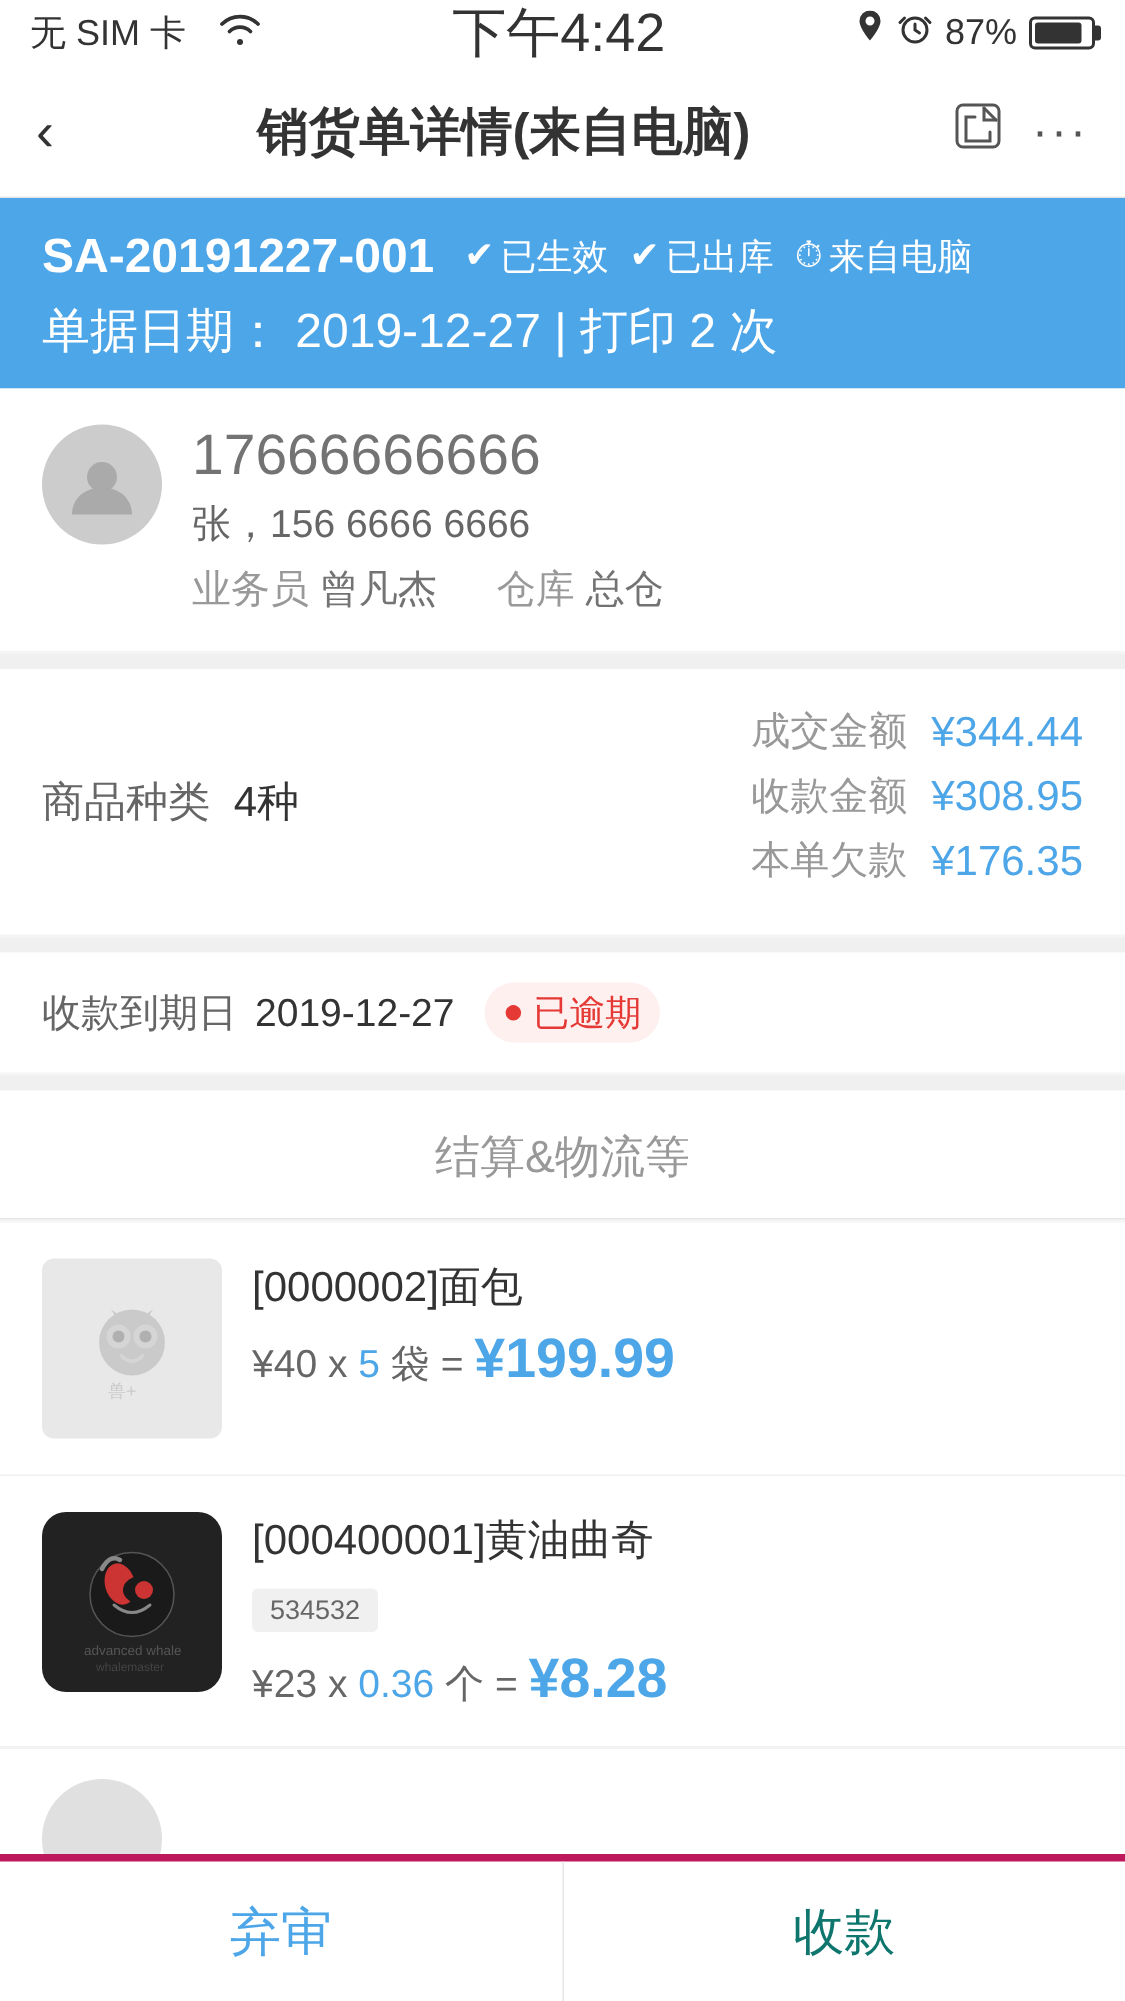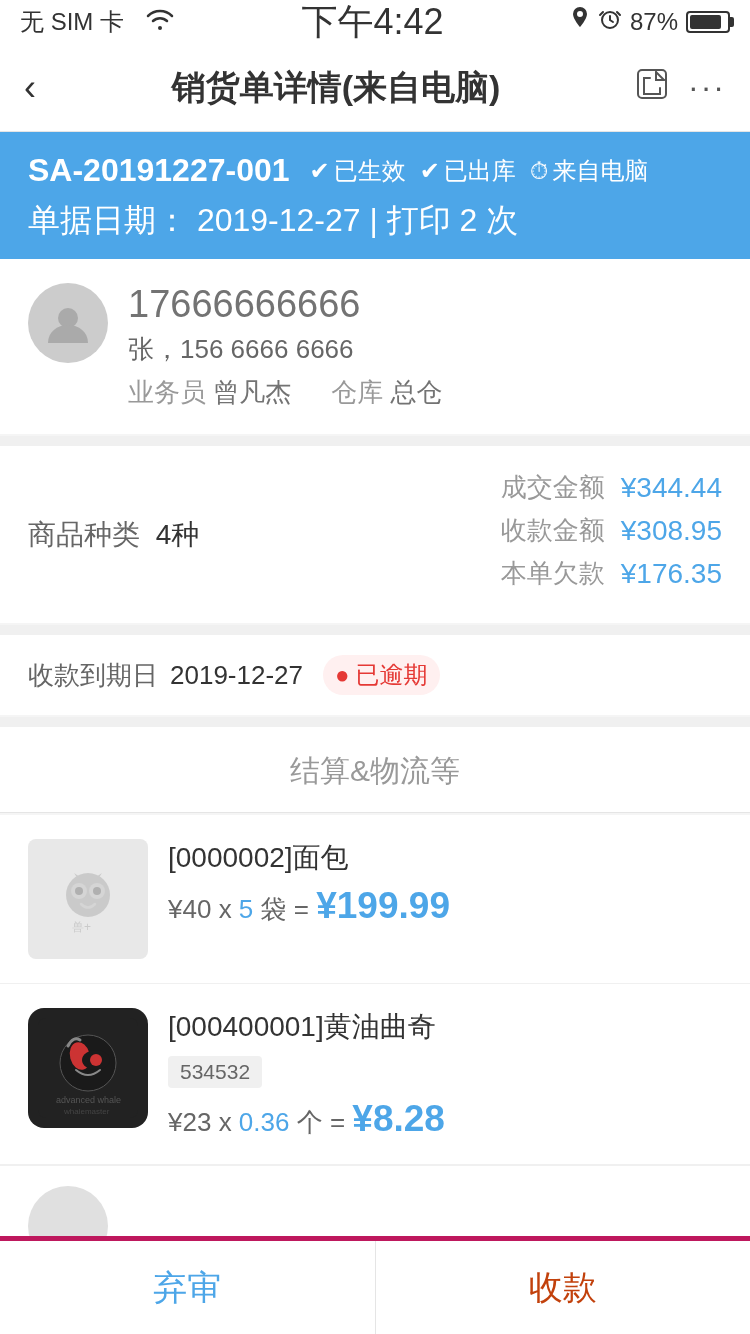--- a/index.html
+++ b/index.html
@@ -165,21 +165,21 @@
       background: #e8e8e8; flex-shrink: 0;
       display: flex; align-items: center; justify-content: center;
       overflow: hidden;
     }
     .owl-svg { opacity: 0.3; }
     .product-info { flex: 1; }
     .product-name { font-size: 28px; color: #333; margin-bottom: 8px; }
     .product-sku {
       display: inline-block;
       background: #f0f0f0; color: #666;
-      font-size: 21px; padding: 4px 12px; border-radius: 4px;
+      font-size: 18px; padding: 4px 12px; border-radius: 4px;
       margin-bottom: 10px;
     }
     .product-price { font-size: 26px; color: #666; }
     .product-qty { color: #4da6e8; }
     .product-total { color: #4da6e8; font-weight: 600; font-size: 37px; }
 
     
     .bottom-bar {
       position: fixed;
       bottom: 0; left: 0; width: 750px;
@@ -187,21 +187,21 @@
       background: #fff;
       border-top: 5px solid #be185d;
       display: flex;
       font-family: Liberation Serif, serif;
     }
     .bottom-btn {
       flex: 1; display: flex; align-items: center; justify-content: center;
       font-size: 34px; cursor: pointer;
     }
     .bottom-btn.cancel { color: #4da6e8; border-right: 1px solid #e5e5e5; }
-    .bottom-btn.confirm { color: #c2410c; }
+    .bottom-btn.confirm { color: #0f766e; }
 
     
     .scroll-area {
       overflow-y: auto;
       padding-bottom: 98px;
     }
 
     
     .dark-circle-img {
       width: 120px; height: 120px; border-radius: 16px;

